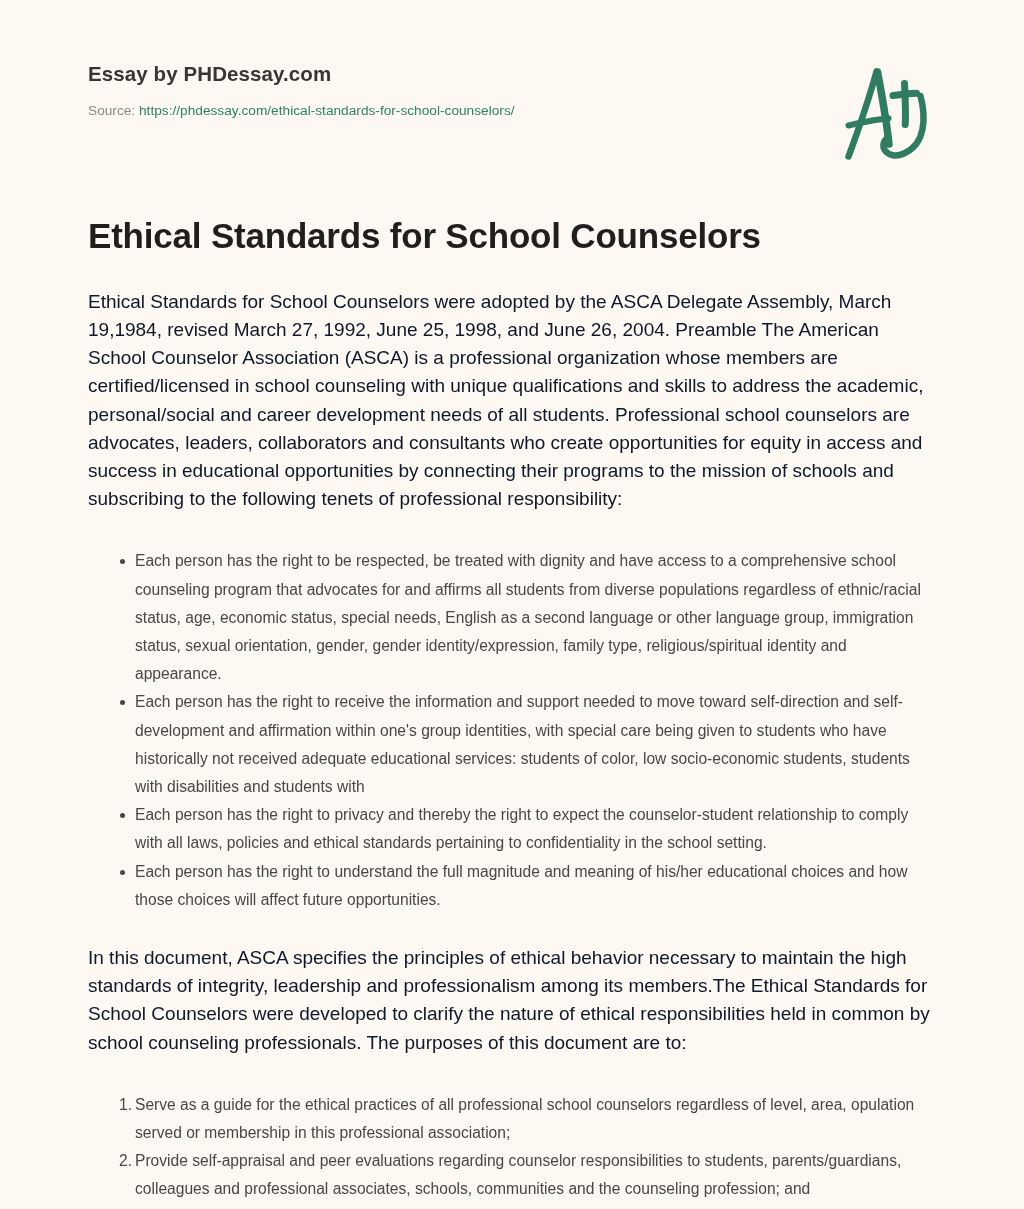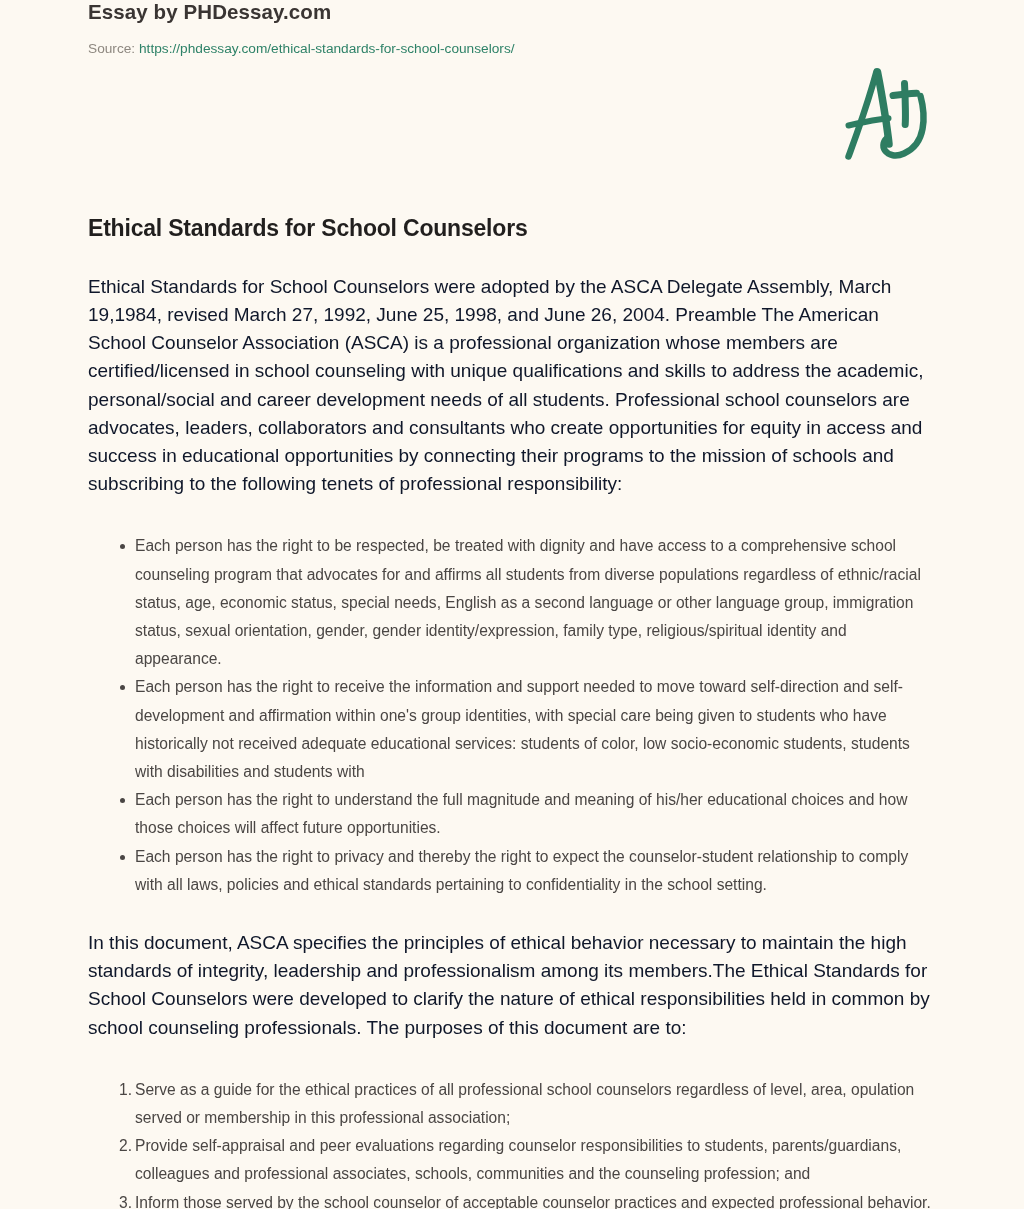--- a/index.html
+++ b/index.html
@@ -18,20 +18,21 @@
     width: 1024px;
     height: 1209px;
     position: relative;
     box-sizing: border-box;
     padding: 0 88px;
   }
 
   
   .header {
     position: relative;
+    padding-top: 62px;
     height: 118px;
     box-sizing: border-box;
   }
   .brand-title {
     font-size: 20.5px;
     font-weight: bold;
     color: #3a3533;
     letter-spacing: .1px;
     line-height: 1.2;
     margin: 0;
@@ -54,21 +55,21 @@
     position: absolute;
     right: -8px;
     top: 55px;
     width: 120px;
     height: 120px;
   }
 
   
   .doc-title {
     margin: 96px 0 0 0;
-    font-size: 23px;
+    font-size: 35px;
     font-weight: bold;
     color: #211f1e;
     letter-spacing: -0.2px;
     line-height: 1.25;
   }
 
   p.body-text {
     margin: 30px 0 0 0;
     font-size: 19px;
     line-height: 28.2px;
@@ -149,22 +150,22 @@
     </div>
   </div>
 
   <h1 class="doc-title">Ethical Standards for School Counselors</h1>
 
   <p class="body-text">Ethical Standards for School Counselors were adopted by the ASCA Delegate Assembly, March 19,1984, revised March 27, 1992, June 25, 1998, and June 26, 2004. Preamble The American School Counselor Association (ASCA) is a professional organization whose members are certified/licensed in school counseling with unique qualifications and skills to address the academic, personal/social and career development needs of all students. Professional school counselors are advocates, leaders, collaborators and consultants who create opportunities for equity in access and success in educational opportunities by connecting their programs to the mission of schools and subscribing to the following tenets of professional responsibility:</p>
 
   <ul class="bullet-list">
     <li>Each person has the right to be respected, be treated with dignity and have access to a comprehensive school counseling program that advocates for and affirms all students from diverse populations regardless of ethnic/racial status, age, economic status, special needs, English as a second language or other language group, immigration status, sexual orientation, gender, gender identity/expression, family type, religious/spiritual identity and appearance.</li>
     <li>Each person has the right to receive the information and support needed to move toward self-direction and self-development and affirmation within one's group identities, with special care being given to students who have historically not received adequate educational services: students of color, low socio-economic students, students with disabilities and students with</li>
+    <li>Each person has the right to privacy and thereby the right to expect the counselor-student relationship to comply with all laws, policies and ethical standards pertaining to confidentiality in the school setting.</li>
     <li>Each person has the right to understand the full magnitude and meaning of his/her educational choices and how those choices will affect future opportunities.</li>
-    <li>Each person has the right to privacy and thereby the right to expect the counselor-student relationship to comply with all laws, policies and ethical standards pertaining to confidentiality in the school setting.</li>
   </ul>
 
   <p class="body-text">In this document, ASCA specifies the principles of ethical behavior necessary to maintain the high standards of integrity, leadership and professionalism among its members.The Ethical Standards for School Counselors were developed to clarify the nature of ethical responsibilities held in common by school counseling professionals. The purposes of this document are to:</p>
 
   <ol class="num-list">
     <li>Serve as a guide for the ethical practices of all professional school counselors regardless of level, area, opulation served or membership in this professional association;</li>
     <li>Provide self-appraisal and peer evaluations regarding counselor responsibilities to students, parents/guardians, colleagues and professional associates, schools, communities and the counseling profession; and</li>
     <li>Inform those served by the school counselor of acceptable counselor practices and expected professional behavior.</li>
   </ol>
 

